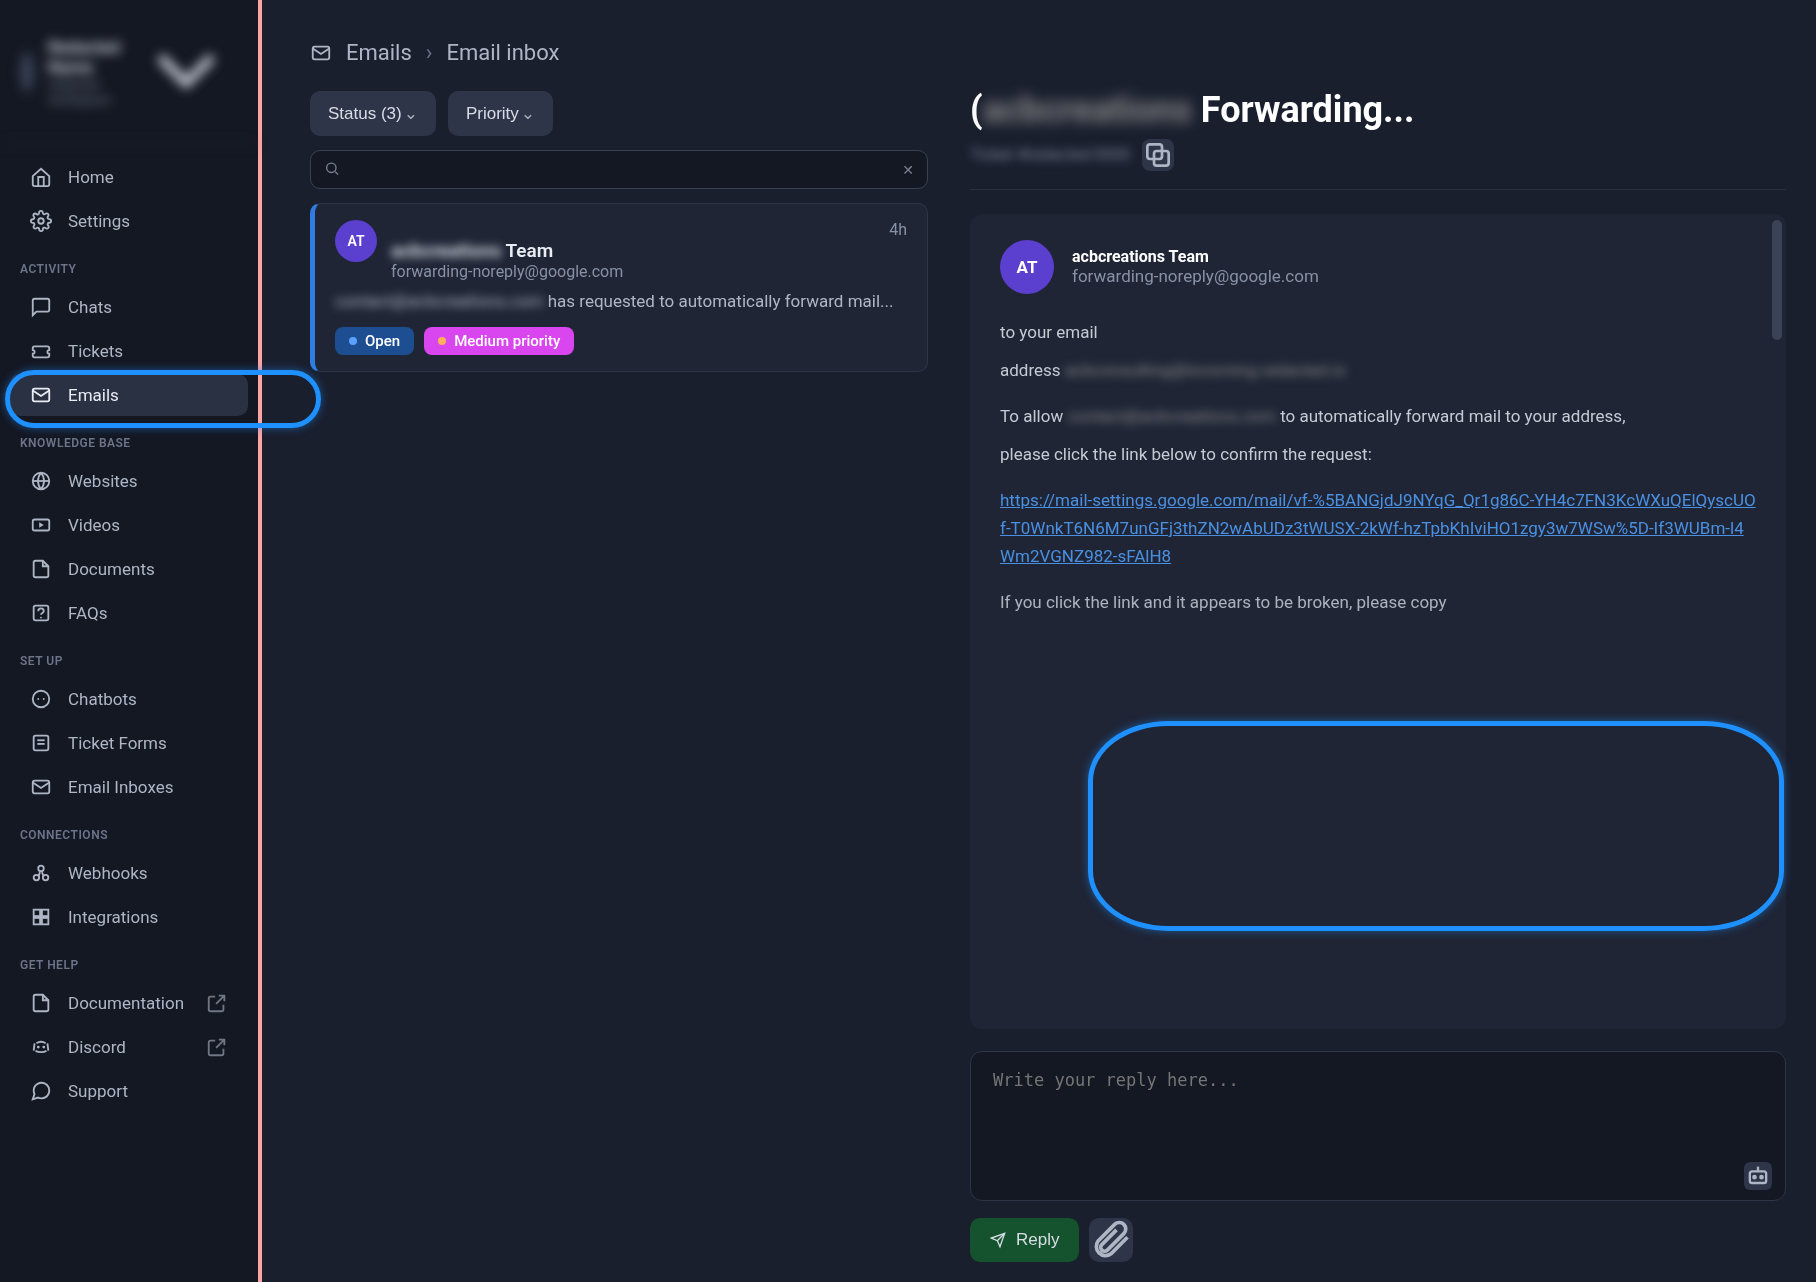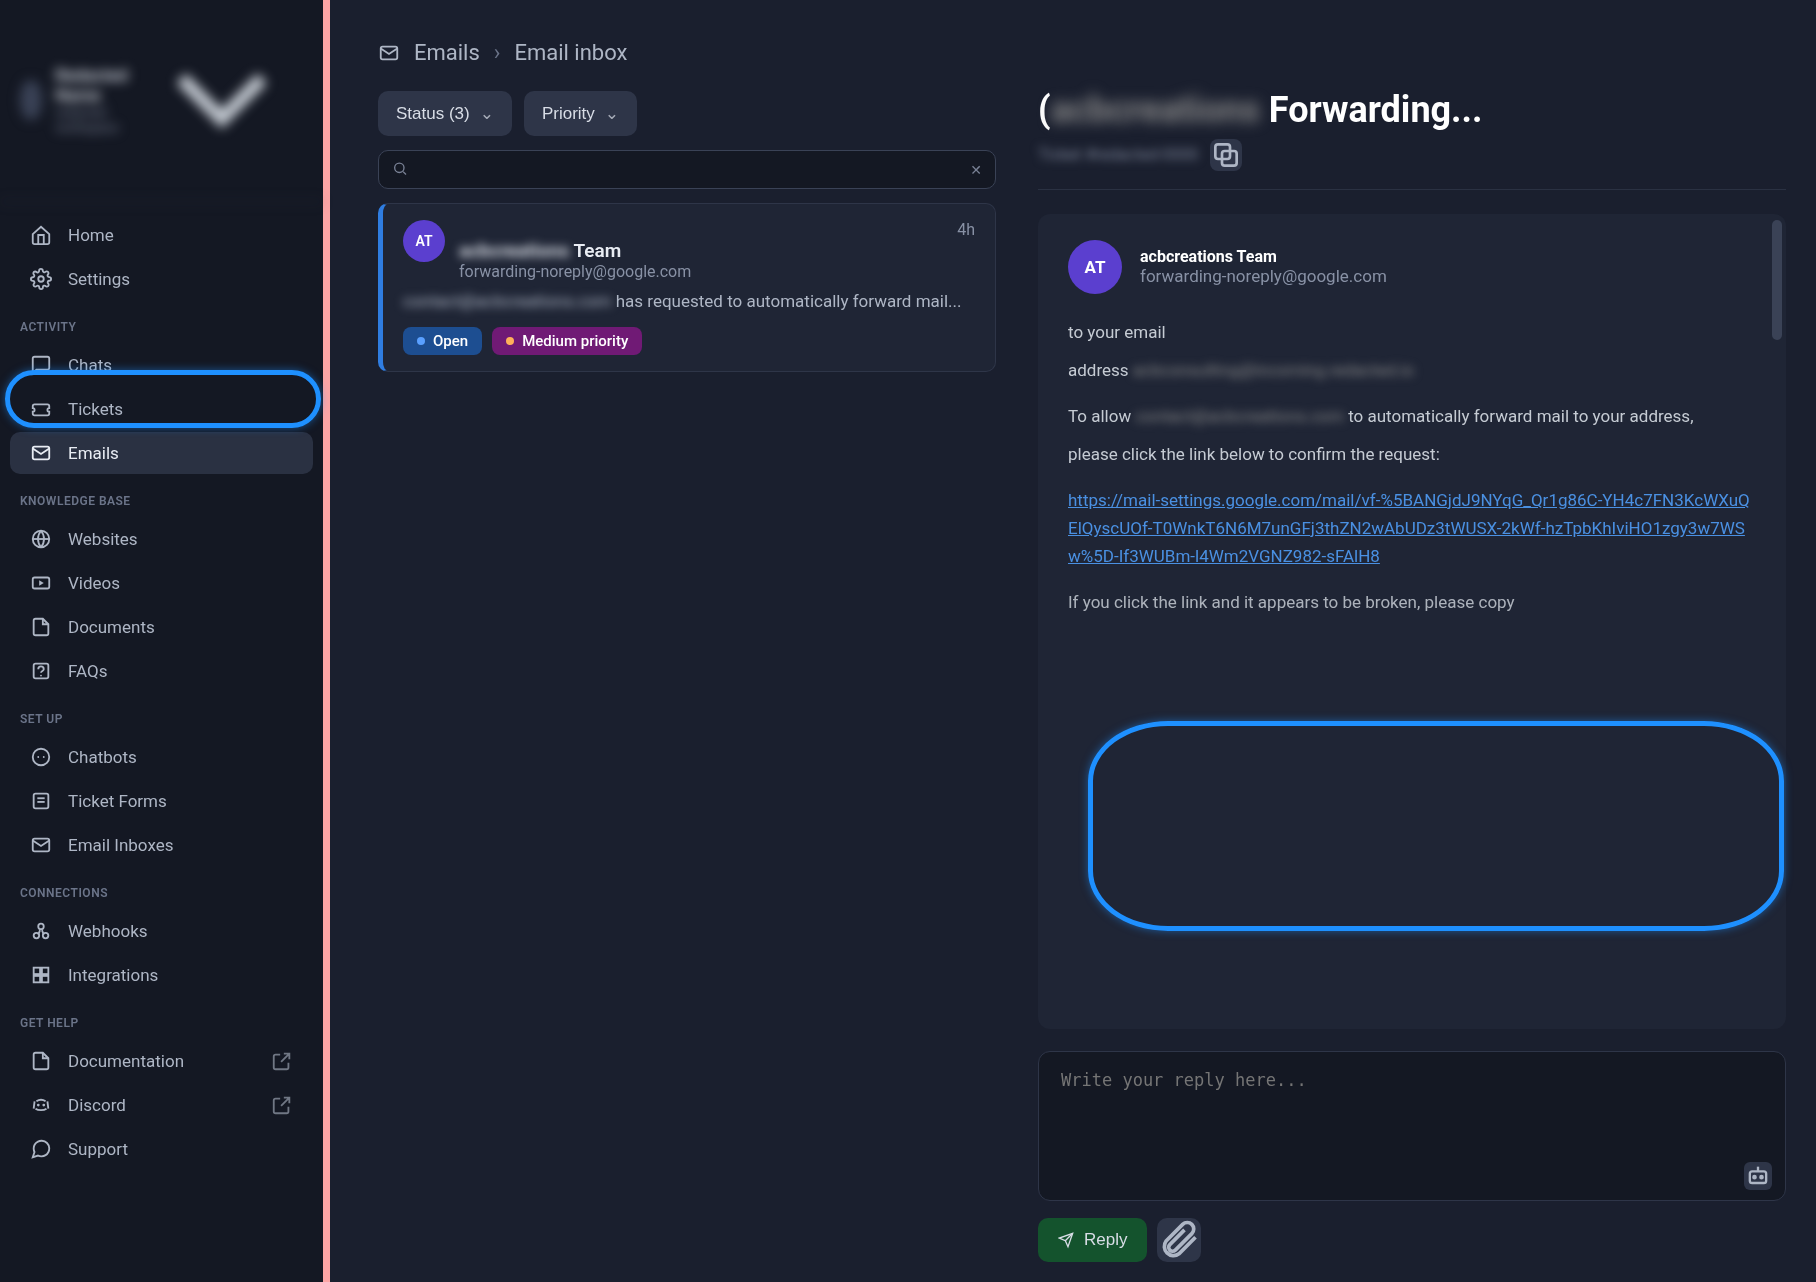--- a/index.html
+++ b/index.html
@@ -7,21 +7,21 @@
   background:#1a1f2e;
   color:#c5cbd3;
   font-family:-apple-system,BlinkMacSystemFont,'Segoe UI',Roboto,sans-serif;
   font-size:14px;
   width:1816px;
   height:1282px;
   overflow:hidden;
   display:flex;
 }
 
-.sidebar { width:330px; background:#141823; border-right:7px solid #fca5a5; display:flex; flex-direction:column; }
+.sidebar { width:262px; background:#141823; border-right:4px solid #fca5a5; display:flex; flex-direction:column; }
 .user-block { display:flex; align-items:center; gap:14px; padding:18px 20px; border-bottom:1px solid #2a3142; filter:blur(6px); }
 .user-av { width:40px; height:40px; border-radius:50%; background:#3a4256; }
 .user-txt { flex:1; }
 .user-name { font-weight:600; font-size:17px; color:#d8dde6; }
 .user-sub { font-size:13px; color:#7a8296; }
 .nav { flex:1; overflow-y:auto; padding:10px 0 20px; }
 .section-label { padding:18px 20px 8px; font-size:12px; letter-spacing:.5px; color:#6b7489; font-weight:600; }
 .nav-item { display:flex; align-items:center; gap:16px; padding:10px 20px; margin:2px 10px; border-radius:10px; color:#aeb6c5; cursor:pointer; font-size:17px; }
 .nav-item.active { background:#2a3142; color:#e8ecf3; }
 .nav-item .icn { width:22px; height:22px; display:flex; align-items:center; justify-content:center; flex-shrink:0; }
@@ -30,41 +30,41 @@
 #ring-emails { left:5px; top:370px; width:316px; height:58px; }
 #ring-link { left:1088px; top:721px; width:696px; height:210px; border-radius:80px/60px; }
 
 .main { flex:1; display:flex; flex-direction:column; min-width:0; }
 .breadcrumb { display:flex; align-items:center; gap:14px; padding:40px 50px 26px 48px; font-size:22px; color:#aeb6c5; }
 .breadcrumb .sep { color:#6b7489; }
 .content { flex:1; display:flex; min-height:0; padding:0 0 0 18px; }
 
 .list-col { width:660px; padding:0 12px 0 30px; display:flex; flex-direction:column; }
 .filters { display:flex; gap:12px; margin-bottom:14px; }
-.filter-btn { background:#2e3548; color:#d8dde6; border:none; border-radius:10px; padding:12px 18px; display:flex; align-items:center; gap:10px; font-size:17px; cursor:pointer; }
+.filter-btn { background:#2e3548; color:#d8dde6; border:none; border-radius:10px; padding:12px 18px; display:flex; align-items:center; gap:2px; font-size:17px; cursor:pointer; }
 .filter-btn .chev { opacity:.7; }
 .search-row { position:relative; margin-bottom:14px; }
 .search-input { width:100%; background:#141823; border:1px solid #3a4256; border-radius:10px; padding:10px 42px 10px 42px; color:#d8dde6; font-size:15px; }
 .search-ic { position:absolute; left:14px; top:50%; transform:translateY(-50%); color:#7a8296; }
 .clear-ic { position:absolute; right:14px; top:50%; transform:translateY(-50%); color:#7a8296; cursor:pointer; }
 .email-card { background:#1f2535; border:1px solid #2e3548; border-left:5px solid #2f7de1; border-radius:10px; padding:16px 20px; }
 .card-head { display:flex; align-items:flex-start; gap:14px; margin-bottom:6px; }
 .card-av { width:42px; height:42px; border-radius:50%; background:#5b3fcf; color:#fff; display:flex; align-items:center; justify-content:center; font-weight:600; font-size:14px; }
 .card-title-block { flex:1; min-width:0;margin-top:19px; }
 .card-title { font-size:19px; font-weight:600; color:#e8ecf3; }
 .card-title .blur { filter:blur(5px); }
 .card-from { font-size:16px; color:#8891a5; }
 .card-time { font-size:16px; color:#8891a5; }
 .card-preview { font-size:17px; color:#aeb6c5; margin:8px 0 12px; line-height:1.5; }
 .card-preview .blur { filter:blur(5px); }
 .badges { display:flex; gap:10px; }
 .badge { display:flex; align-items:center; gap:8px; padding:5px 14px; border-radius:8px; font-size:15px; font-weight:500; }
 .badge-open { background:#1d4e91; color:#fff; }
 .badge-open::before { content:''; width:8px; height:8px; border-radius:50%; background:#5aa0ff; }
-.badge-medium { background:#701a75; color:#fff; }
+.badge-medium { background:#d946ef; color:#fff; }
 .badge-medium::before { content:''; width:8px; height:8px; border-radius:50%; background:#ffb05a; }
 
 .detail-col { flex:1; padding:0 30px 20px 30px; display:flex; flex-direction:column; min-width:0; }
 .detail-title { font-size:36px; font-weight:700; color:#fff; line-height:1.1; }
 .detail-title .blur { filter:blur(7px); color:#888; }
 .detail-ticket-row { display:flex; align-items:center; gap:12px; margin:8px 0 18px; }
 .detail-ticket { filter:blur(5px); color:#7a8296; font-size:16px; }
 .copy-btn { background:#2e3548; border:none; border-radius:8px; width:32px; height:32px; display:flex; align-items:center; justify-content:center; cursor:pointer; color:#aeb6c5; }
 .divider { height:1px; background:#2a3142; margin-bottom:24px; }
 .msg-box { background:#1f2535; border-radius:12px; padding:26px 30px; flex:1; overflow-y:auto; position:relative; }

